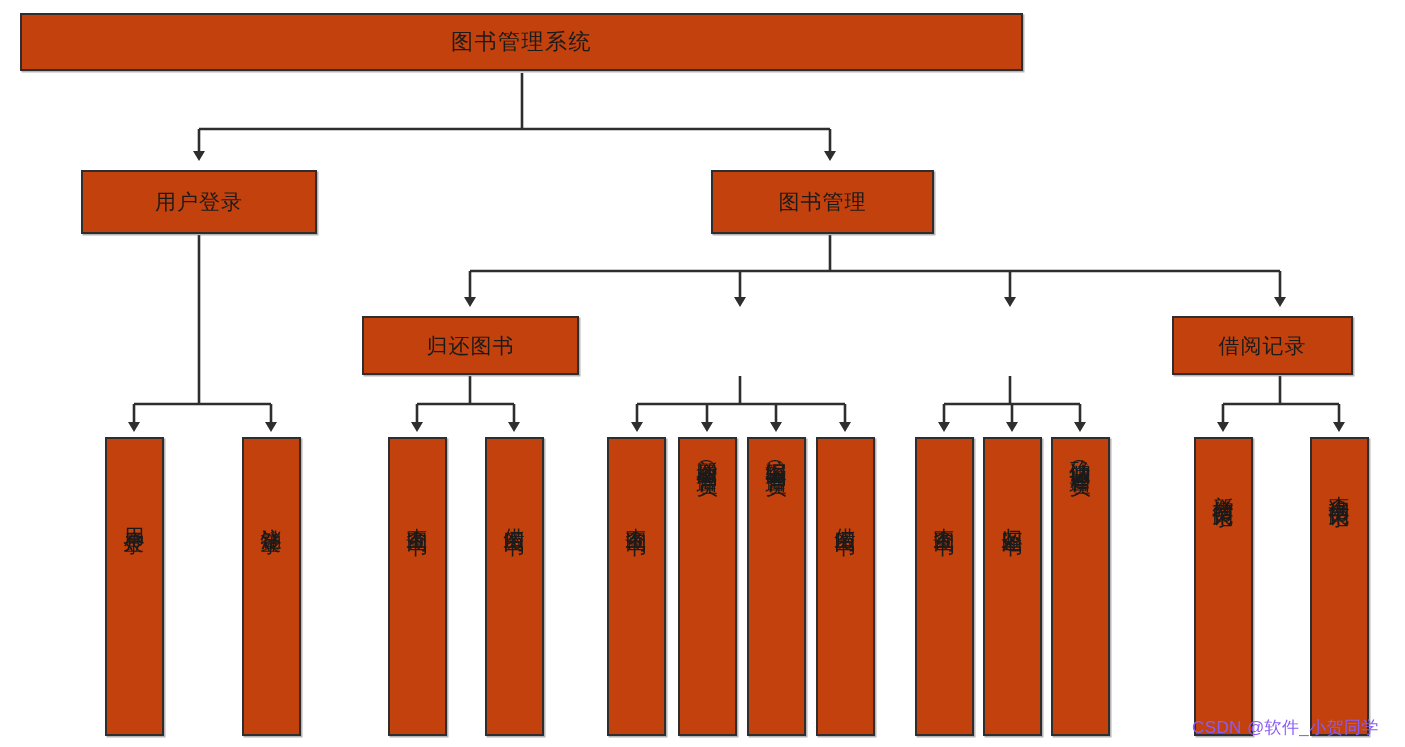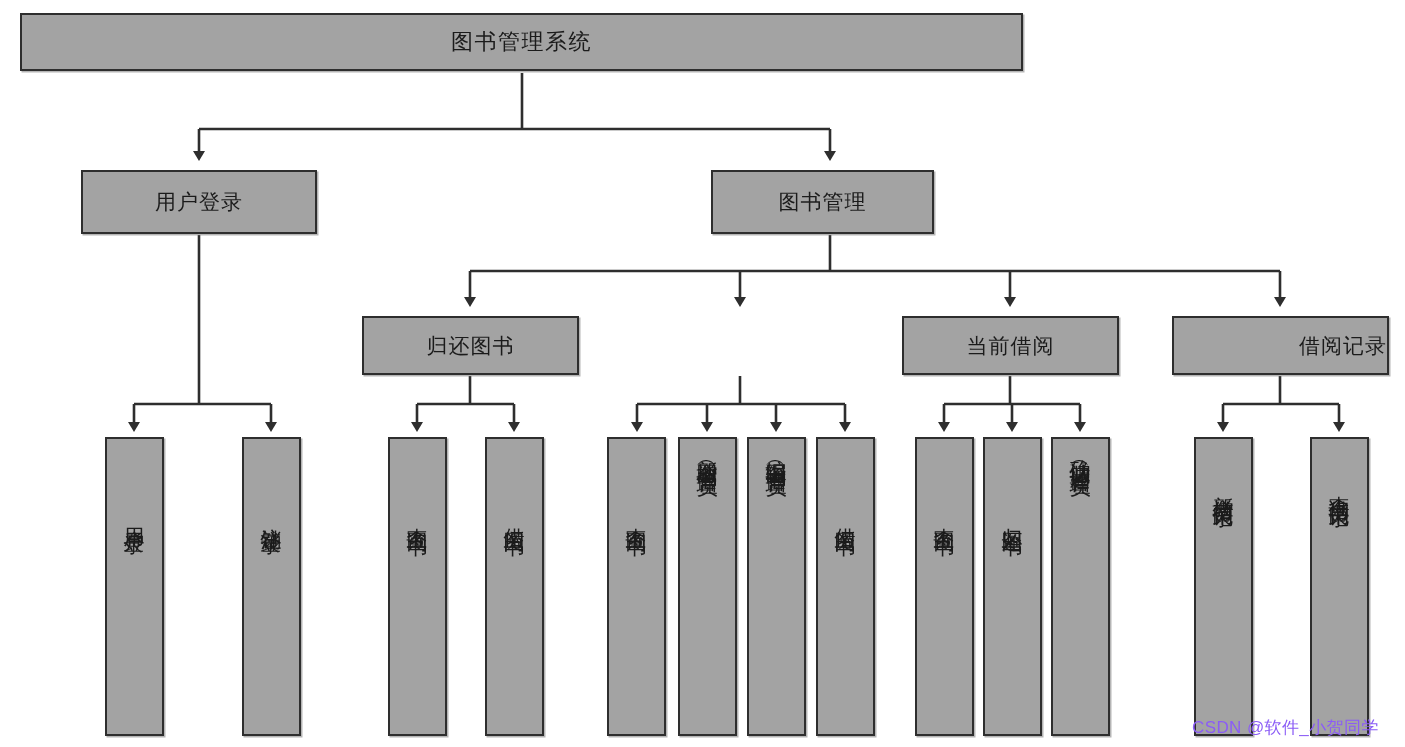--- a/index.html
+++ b/index.html
@@ -22,21 +22,21 @@
     position: absolute;
     left: 0;
     top: 0;
     width: 1405px;
     height: 747px;
     pointer-events: none;
   }
   .node {
     position: absolute;
     box-sizing: border-box;
-    background: #a3a3a3;
+    background: #c2410c;
     border: 2px solid #2e2e2e;
     box-shadow: 1.5px 1.5px 0 0 rgba(120,120,120,0.55);
     display: flex;
     align-items: center;
     justify-content: center;
     color: #1b1b1b;
     z-index: 2;
   }
   .node-label {
     display: block;
@@ -141,24 +141,21 @@
   <div class="node horiz" style="left:81px; top:170px; width:236px; height:64px;">
     <span class="node-label">用户登录</span>
   </div>
   <div class="node horiz" style="left:711px; top:170px; width:223px; height:64px;text-align:center;">
     <span class="node-label">图书管理</span>
   </div>
 
   <div class="node horiz" style="left:362px; top:316px; width:217px; height:59px;">
     <span class="node-label">归还图书</span>
   </div>
-  <div class="node horiz" style="left:902px; top:316px; width:217px; height:59px;">
-    <span class="node-label">当前借阅</span>
-  </div>
-  <div class="node horiz" style="left:1172px; top:316px; width:217px; height:59px;justify-content:flex-end;">
+  <div class="node horiz" style="left:1172px; top:316px; width:181px; height:59px;">
     <span class="node-label">借阅记录</span>
   </div>
 
   <div class="node vert" style="left:105px; top:437px; width:59px; height:299px; padding-top:72px;">
     <span class="node-label">用户登录</span>
   </div>
   <div class="node vert" style="left:242px; top:437px; width:59px; height:299px; padding-top:72px;">
     <span class="node-label">注销登录</span>
   </div>
 

